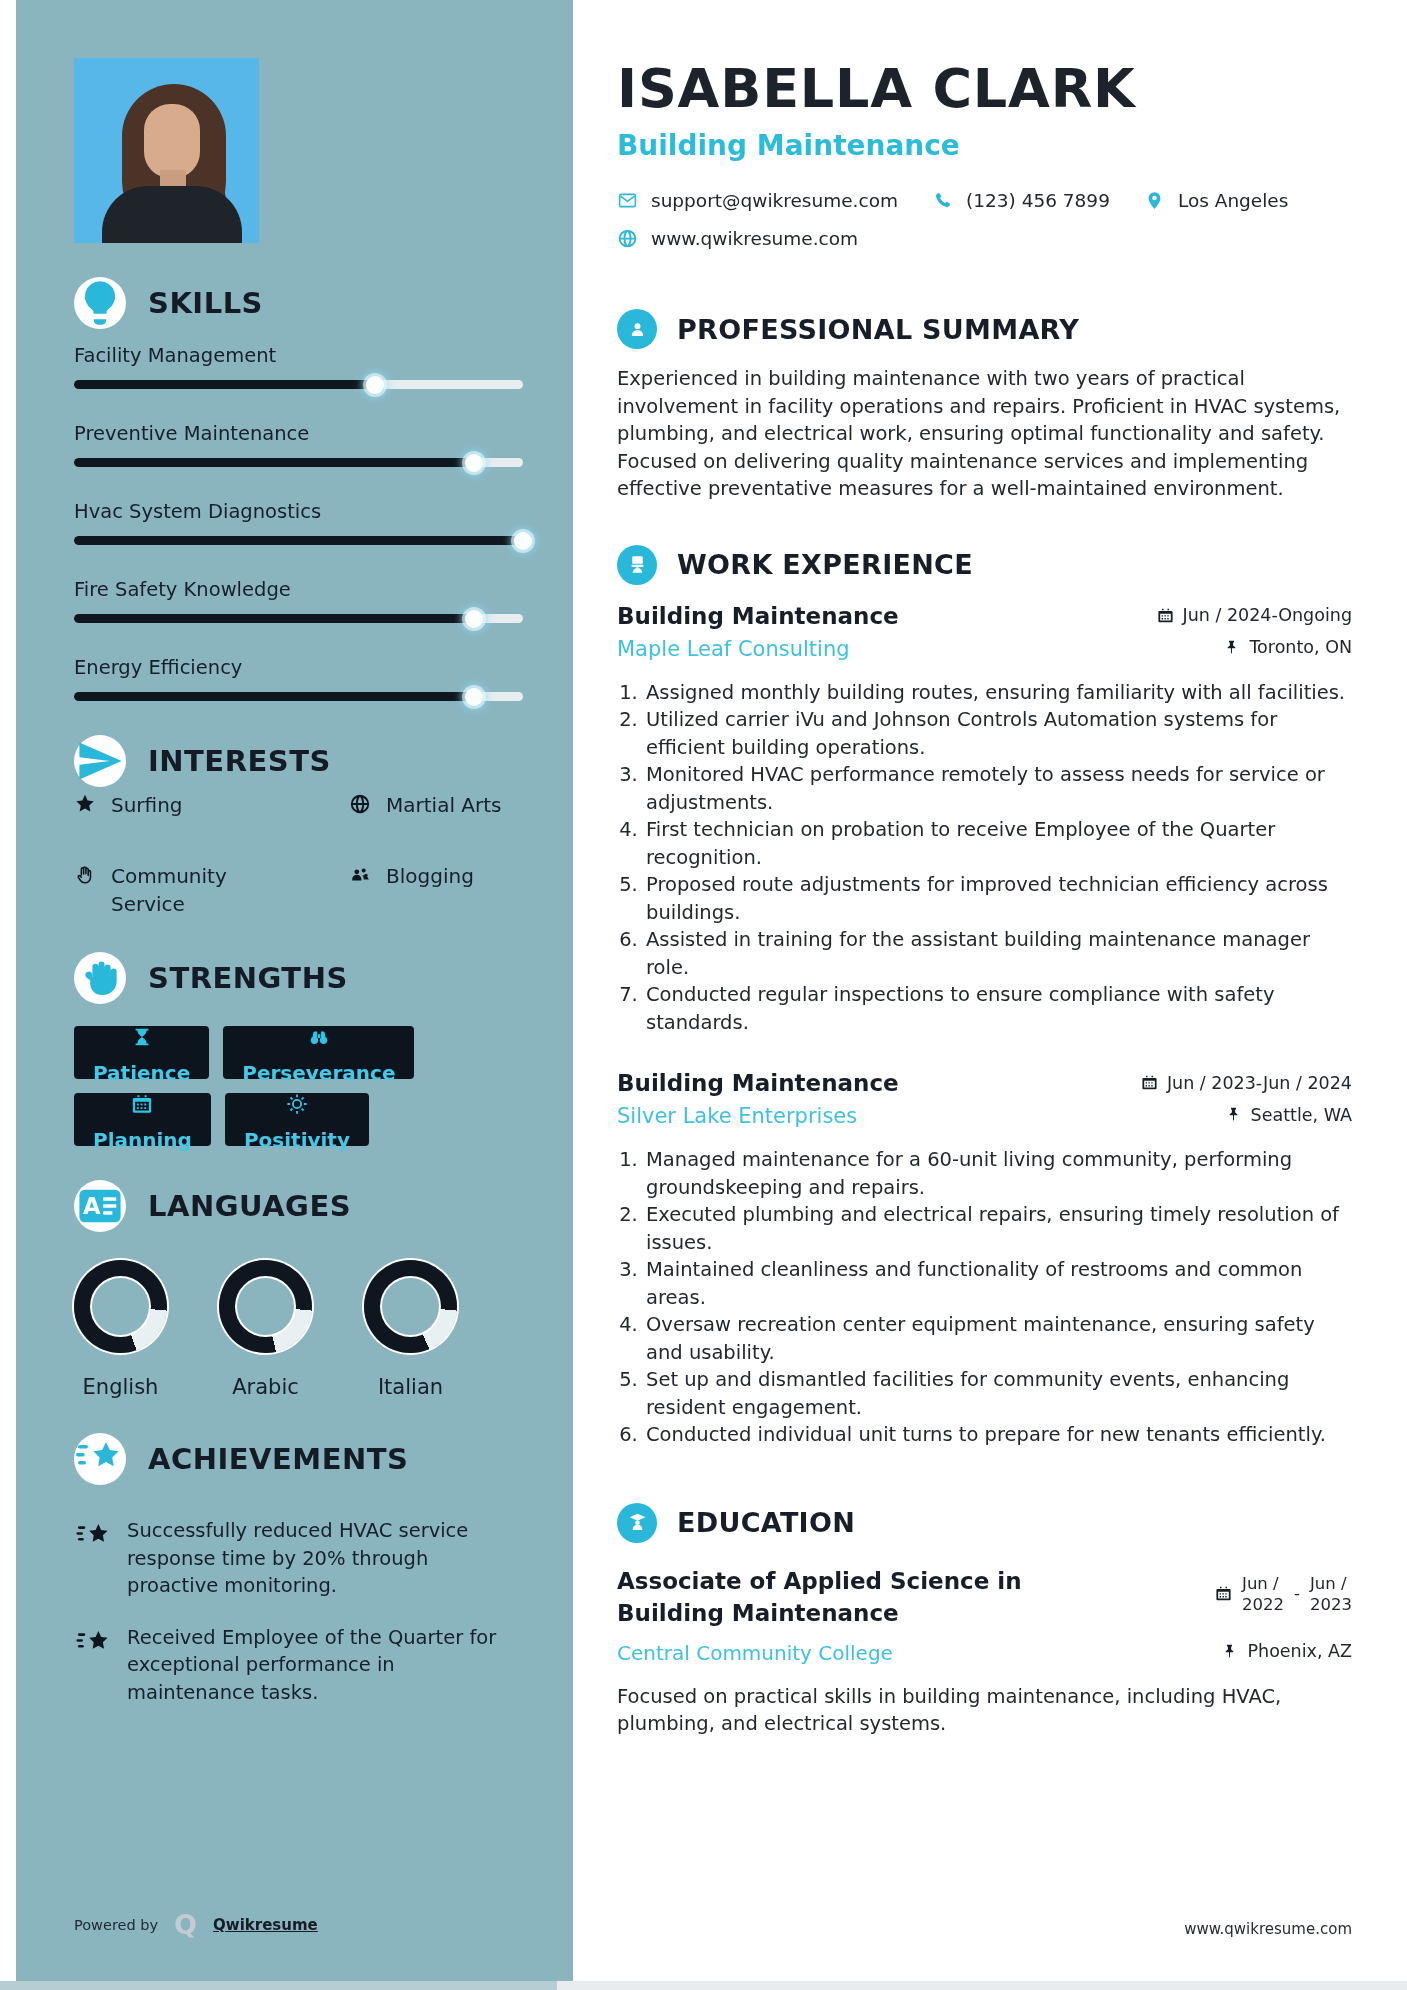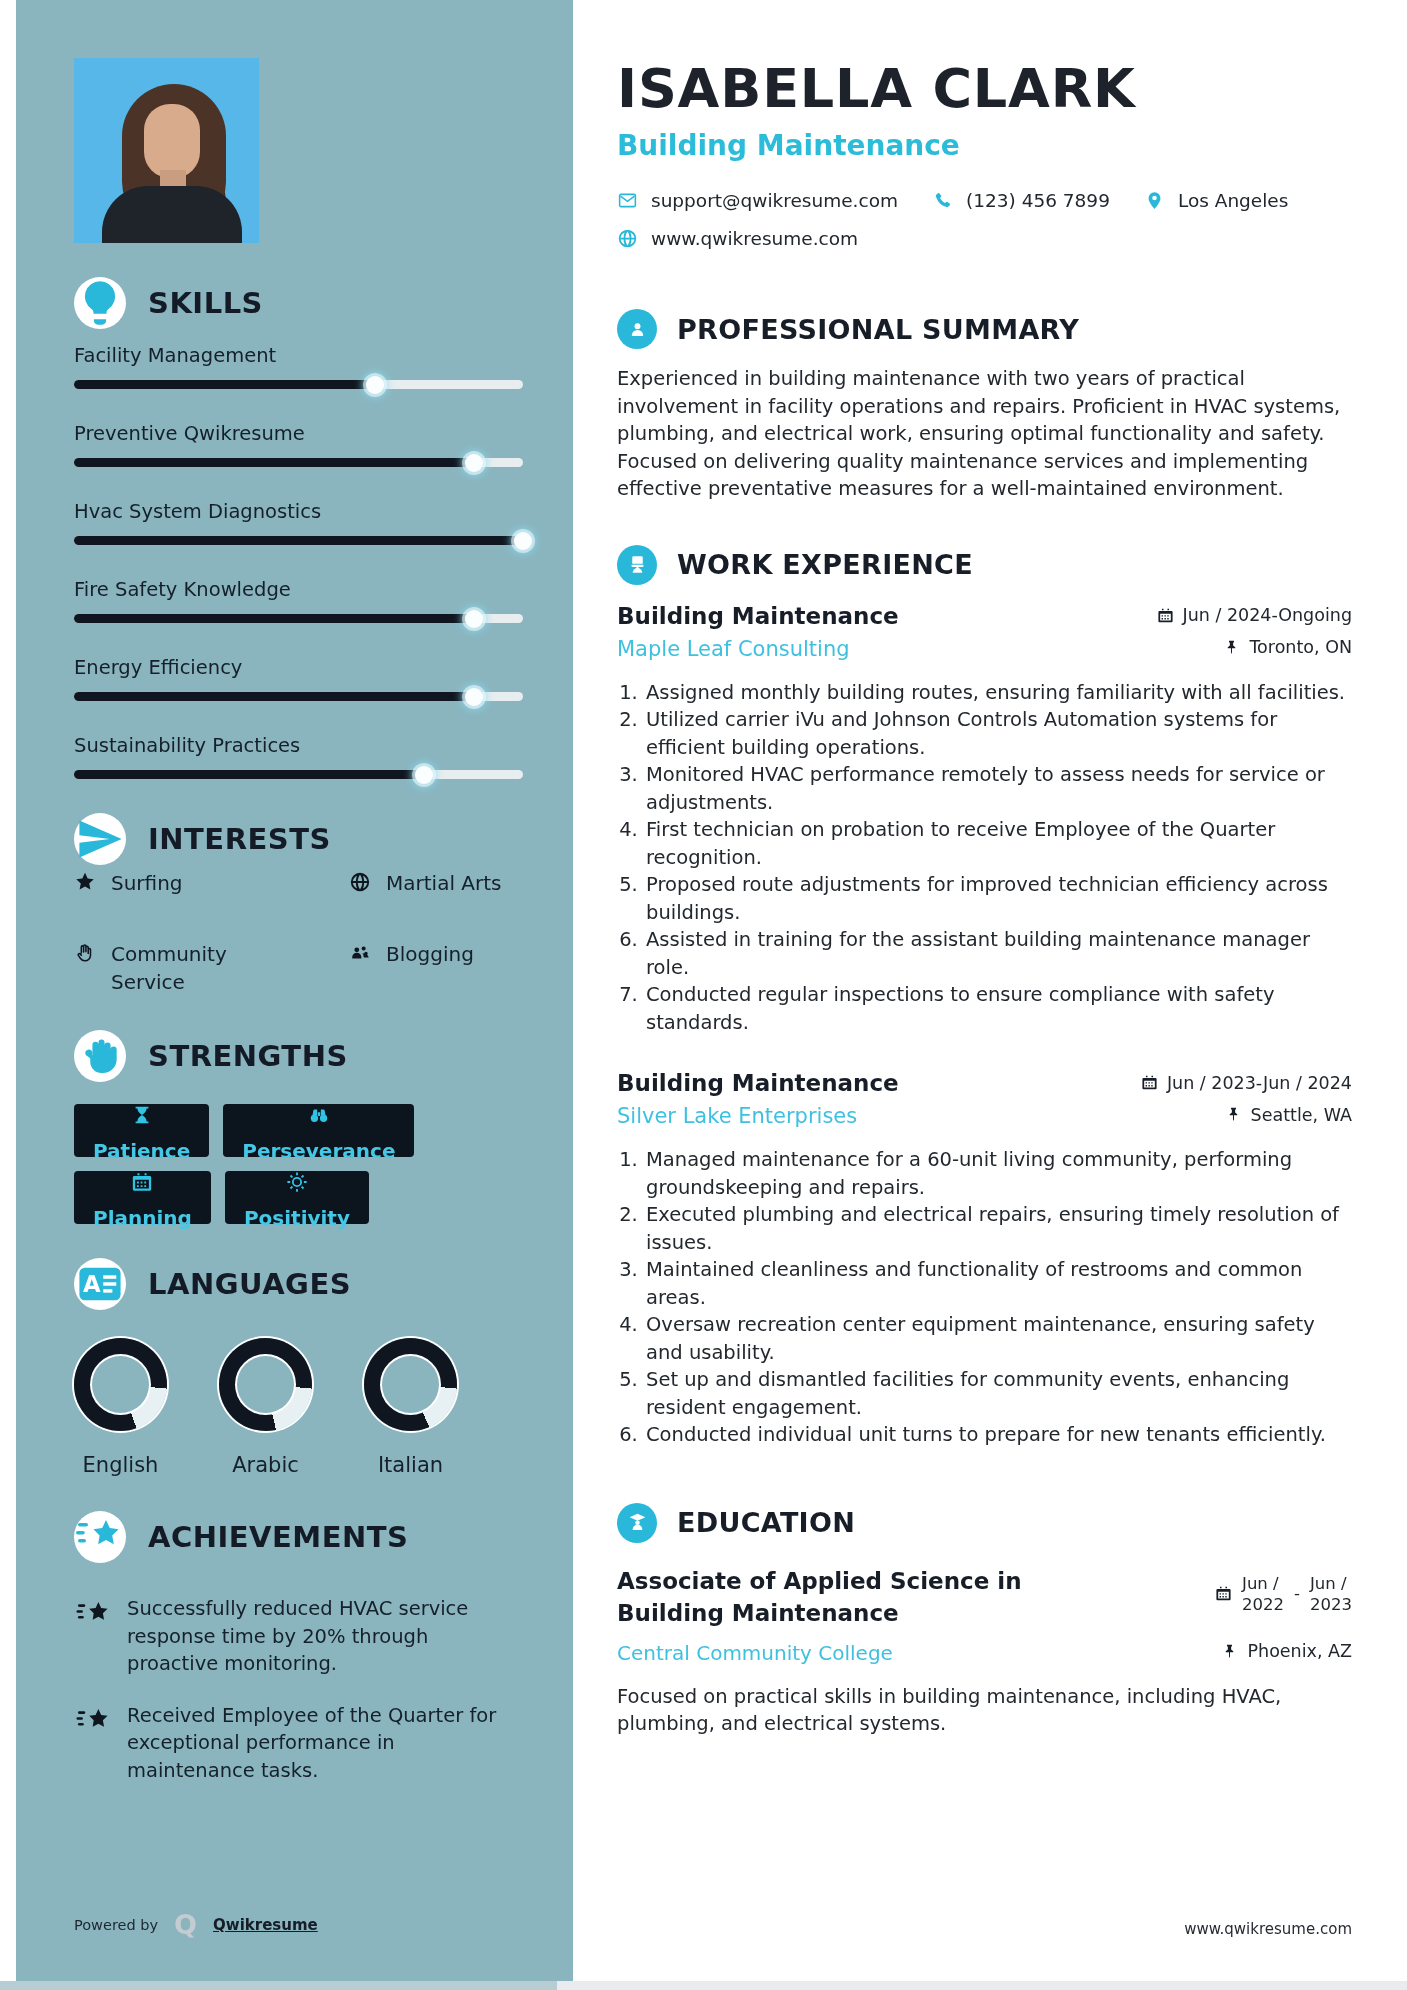--- a/index.html
+++ b/index.html
@@ -139,21 +139,21 @@
       </div>
       <div class="skill-list" id="skills-list">
           <div class="skill">
     <div class="skill-label">Facility Management</div>
     <div class="slider">
       <div class="slider-fill" style="width: 67%;"></div>
       <div class="slider-thumb" style="left: calc(67% - 9px);"></div>
     </div>
   </div>
           <div class="skill">
-    <div class="skill-label">Preventive Qwikresume</div>
+    <div class="skill-label">Preventive Maintenance</div>
     <div class="slider">
       <div class="slider-fill" style="width: 89%;"></div>
       <div class="slider-thumb" style="left: calc(89% - 9px);"></div>
     </div>
   </div>
           <div class="skill">
     <div class="skill-label">Hvac System Diagnostics</div>
     <div class="slider">
       <div class="slider-fill" style="width: 100%;"></div>
       <div class="slider-thumb" style="left: calc(100% - 9px);"></div>
@@ -164,27 +164,20 @@
     <div class="slider">
       <div class="slider-fill" style="width: 89%;"></div>
       <div class="slider-thumb" style="left: calc(89% - 9px);"></div>
     </div>
   </div>
           <div class="skill">
     <div class="skill-label">Energy Efficiency</div>
     <div class="slider">
       <div class="slider-fill" style="width: 89%;"></div>
       <div class="slider-thumb" style="left: calc(89% - 9px);"></div>
-    </div>
-  </div>
-          <div class="skill">
-    <div class="skill-label">Sustainability Practices</div>
-    <div class="slider">
-      <div class="slider-fill" style="width: 78%;"></div>
-      <div class="slider-thumb" style="left: calc(78% - 9px);"></div>
     </div>
   </div>
         </div>
     </section>
 
     <section class="side-sec">
       <div class="side-head">
         <span class="badge" data-icon="plane">
             <svg viewBox="0 0 24 24">
               <path fill="currentColor" d="M2.5 20.5 22 12 2.5 3.5v6.8L16.5 12 2.5 13.7z"></path>

